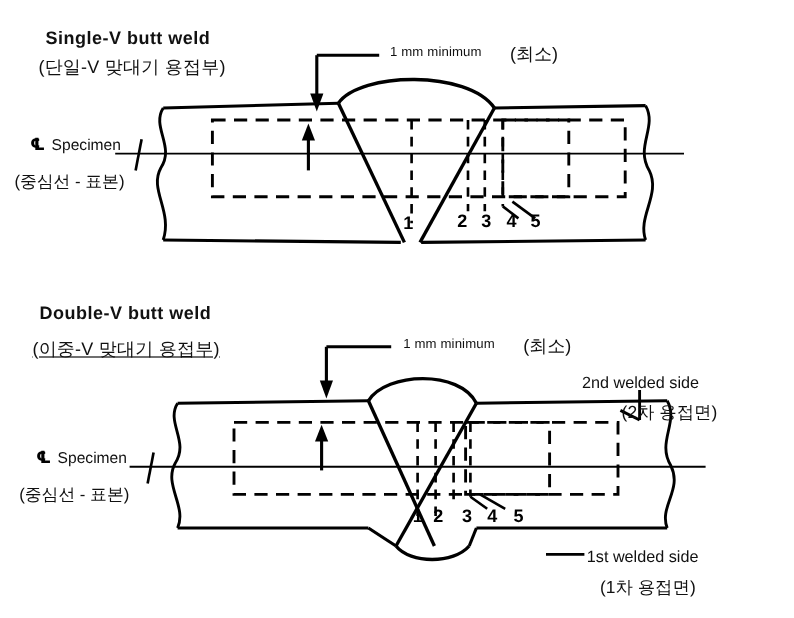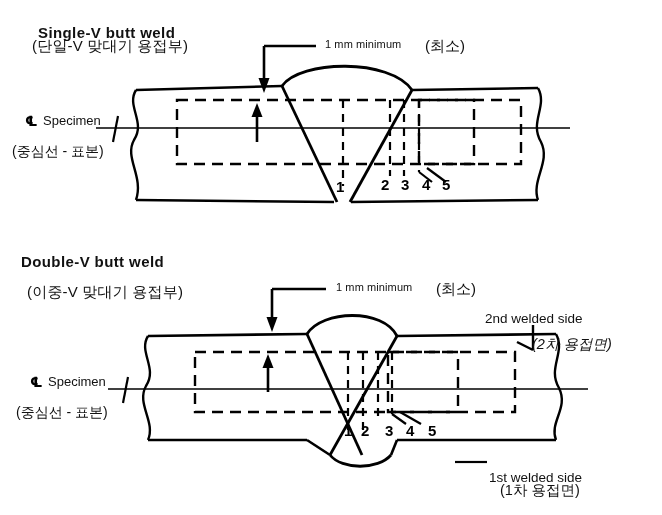--- a/index.html
+++ b/index.html
@@ -214,59 +214,59 @@
       </g>
 
       <g>
         <path d="M 487 462 L 455 462" stroke="#000" stroke-width="2.2" fill="none"></path>
       </g>
     </g>
   </svg>
 
   <div class="lbl title-en" style="left:38px; top:24px;">Single-V butt weld</div>
 
-  <div class="lbl title-ko" style="left:32px; top:37px;">(단일-V 맞대기 용접부)</div>
+  <div class="lbl title-ko" style="left:32px; top:48px;">(단일-V 맞대기 용접부)</div>
 
   <div class="lbl ann" style="left:325px; top:38px;">1 mm minimum</div>
 
   <div class="lbl ann-ko" style="left:425px; top:37px;">(최소)</div>
 
   <div class="cl-sym" style="left:25px; top:113px;">℄</div>
 
   <div class="lbl spec-en" style="left:43px; top:114px;">Specimen</div>
 
   <div class="lbl spec-ko" style="left:12px; top:143px;">(중심선 - 표본)</div>
 
   <div class="numrow" style="left:336px; top:178px;">1</div>
   <div class="numrow" style="left:381px; top:176px;">2</div>
   <div class="numrow" style="left:401px; top:176px;">3</div>
   <div class="numrow" style="left:422px; top:176px;">4</div>
   <div class="numrow" style="left:442px; top:176px;">5</div>
 
-  <div class="lbl title-en" style="left:21px; top:253px;">Double-V butt weld</div>
-
-  <div class="lbl title-ko" style="left:27px; top:283px;">(이중-V 맞대기 용접부)</div>
+  <div class="lbl title-en" style="left:33px; top:253px;">Double-V butt weld</div>
+
+  <div class="lbl title-ko" style="left:27px; top:283px;text-decoration:underline;">(이중-V 맞대기 용접부)</div>
 
   <div class="lbl ann" style="left:336px; top:281px;">1 mm minimum</div>
 
   <div class="lbl ann-ko" style="left:436px; top:280px;">(최소)</div>
 
   <div class="cl-sym" style="left:30px; top:374px;">℄</div>
 
   <div class="lbl spec-en" style="left:48px; top:375px;">Specimen</div>
 
   <div class="lbl spec-ko" style="left:16px; top:404px;">(중심선 - 표본)</div>
 
   <div class="numrow" style="left:344px; top:422px;">1</div>
   <div class="numrow" style="left:361px; top:422px;">2</div>
   <div class="numrow" style="left:385px; top:422px;">3</div>
   <div class="numrow" style="left:406px; top:422px;">4</div>
   <div class="numrow" style="left:428px; top:422px;">5</div>
 
   <div class="lbl side-en" style="left:485px; top:311px;">2nd welded side</div>
 
-  <div class="lbl side-ko" style="left:532px; top:336px;font-style:italic;">(2차 용접면)</div>
-
-  <div class="lbl side-en" style="left:489px; top:470px;">1st welded side</div>
+  <div class="lbl side-ko" style="left:518px; top:336px;">(2차 용접면)</div>
+
+  <div class="lbl side-en" style="left:489px; top:456px;">1st welded side</div>
 
   <div class="lbl side-ko" style="left:500px; top:482px;">(1차 용접면)</div>
 
 </div>
 
 </body></html>

